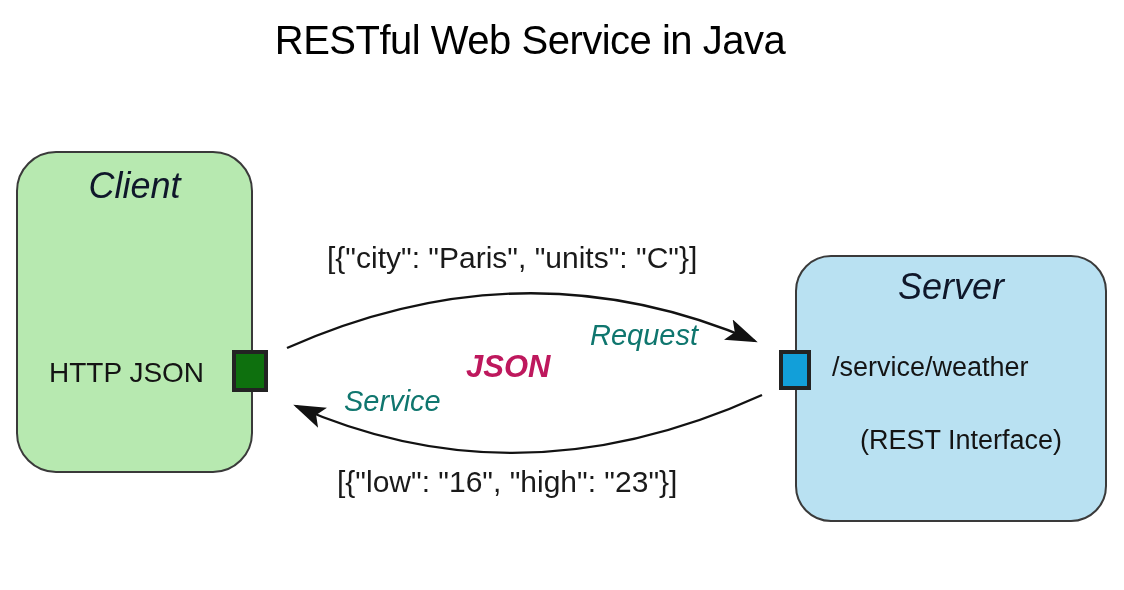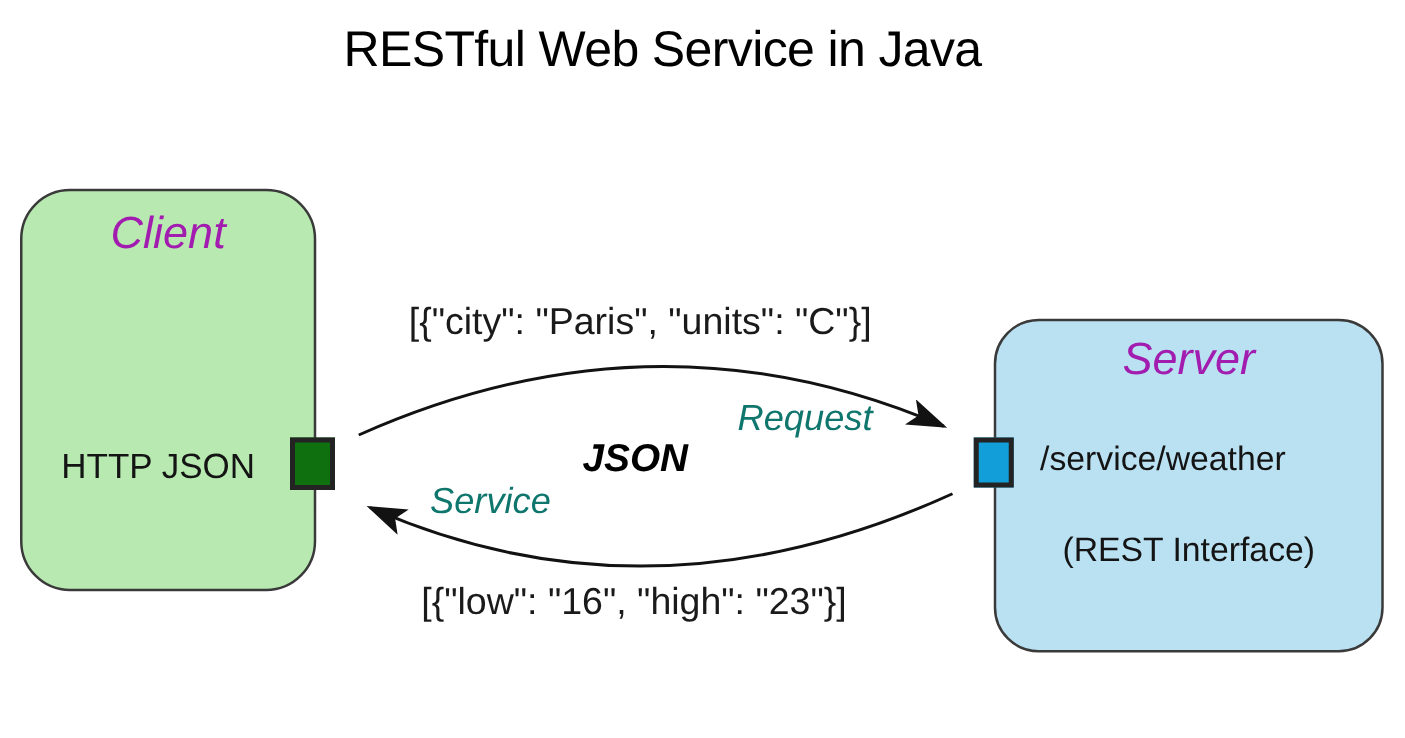--- a/index.html
+++ b/index.html
@@ -60,40 +60,40 @@
     width: 312px;
     height: 267px;
     border-radius: 36px;
     background: #b9e1f2;
   }
   .box-title {
     margin-top: 12px;
     text-align: center;
     font-size: 36px;
     font-style: italic;
-    color: #a21caf;
+    color: #0f172a;
   }
   .box.server .box-title { margin-top: 9px; }
   .client-method {
     position: absolute;
     left: 31px;
     top: 204px;
     font-size: 28px;
     white-space: nowrap;
   }
   .server-endpoint {
     position: absolute;
     left: 35px;
     top: 95px;
     font-size: 27px;
     white-space: nowrap;
   }
   .server-note {
     position: absolute;
-    left: 0;
+    left: 10px;
     top: 168px;
     width: 100%;
     text-align: center;
     font-size: 27px;
     white-space: nowrap;
   }
   .port {
     position: absolute;
     box-sizing: border-box;
     border: 4px solid #232323;
@@ -130,21 +130,21 @@
   .request-label { left: 590px; top: 319px; }
   .response-label { left: 344px; top: 385px; }
   .json-label {
     position: absolute;
     left: 466px;
     top: 349px;
     font-size: 31px;
     font-style: italic;
     font-weight: 700;
     white-space: nowrap;
-    color: #000000;
+    color: #be185d;
   }
 </style>
 </head>
 <body>
 
 <div class="canvas">
 
   <h1 class="title">RESTful Web Service in Java</h1>
 
   <svg class="arrows" width="1124" height="590" viewBox="0 0 1124 590" aria-hidden="true">

